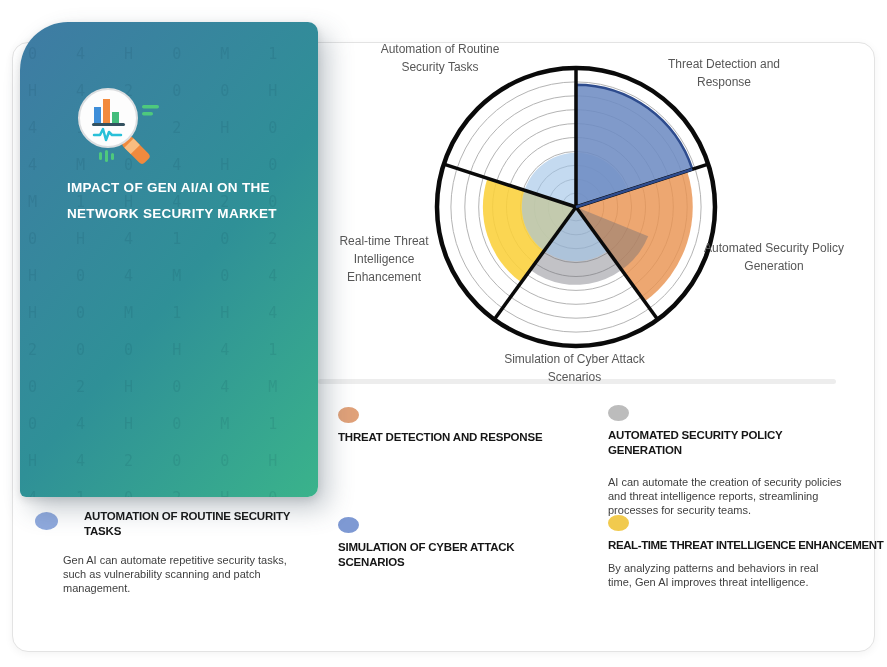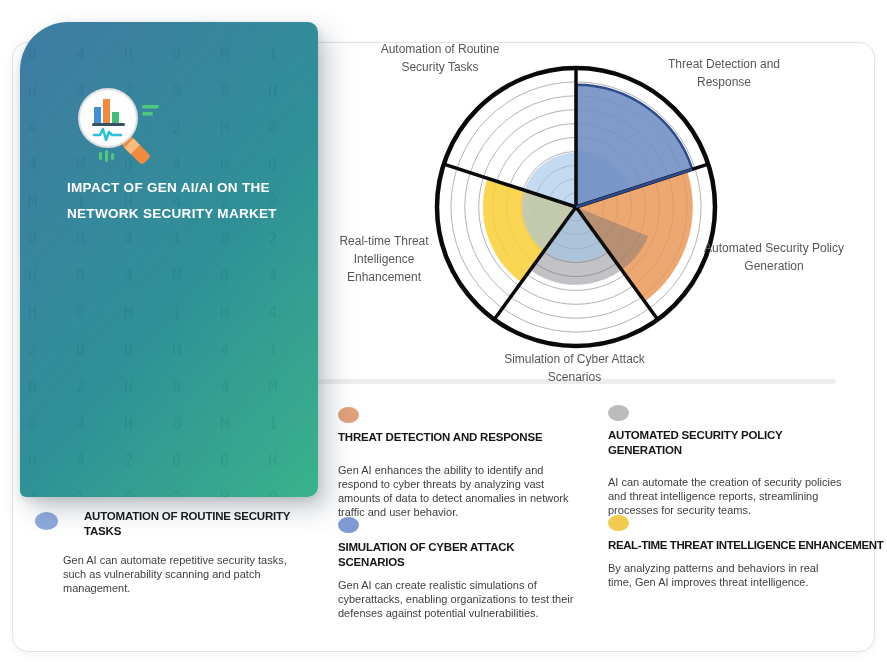--- a/index.html
+++ b/index.html
@@ -106,27 +106,25 @@
 
   <div class="legend-item item-automation">
     <div class="dot" style="background:#8fa9dd;"></div>
     <div class="legend-heading">AUTOMATION OF ROUTINE SECURITY TASKS</div>
     <div class="legend-body">Gen AI can automate repetitive security tasks, such as vulnerability scanning and patch management.</div>
   </div>
 
   <div class="legend-item item-threat">
     <div class="dot" style="background:#e0a179;"></div>
     <div class="legend-heading">THREAT DETECTION AND RESPONSE</div>
-    <div class="legend-body">Gen AI enhances the ability to identify and respond to cyber threats by analyzing vast amounts of data to detect anomalies in network traffic and user behavior.</div>
   </div>
 
   <div class="legend-item item-simulation">
     <div class="dot" style="background:#7e99d3;"></div>
     <div class="legend-heading">SIMULATION OF CYBER ATTACK SCENARIOS</div>
-    <div class="legend-body">Gen AI can create realistic simulations of cyberattacks, enabling organizations to test their defenses against potential vulnerabilities.</div>
   </div>
 
   <div class="legend-item item-policy">
     <div class="dot" style="background:#bcbcbc;"></div>
     <div class="legend-heading">AUTOMATED SECURITY POLICY GENERATION</div>
     <div class="legend-body">AI can automate the creation of security policies and threat intelligence reports, streamlining processes for security teams.</div>
   </div>
 
   <div class="legend-item item-realtime">
     <div class="dot" style="background:#f1ca4e;"></div>

